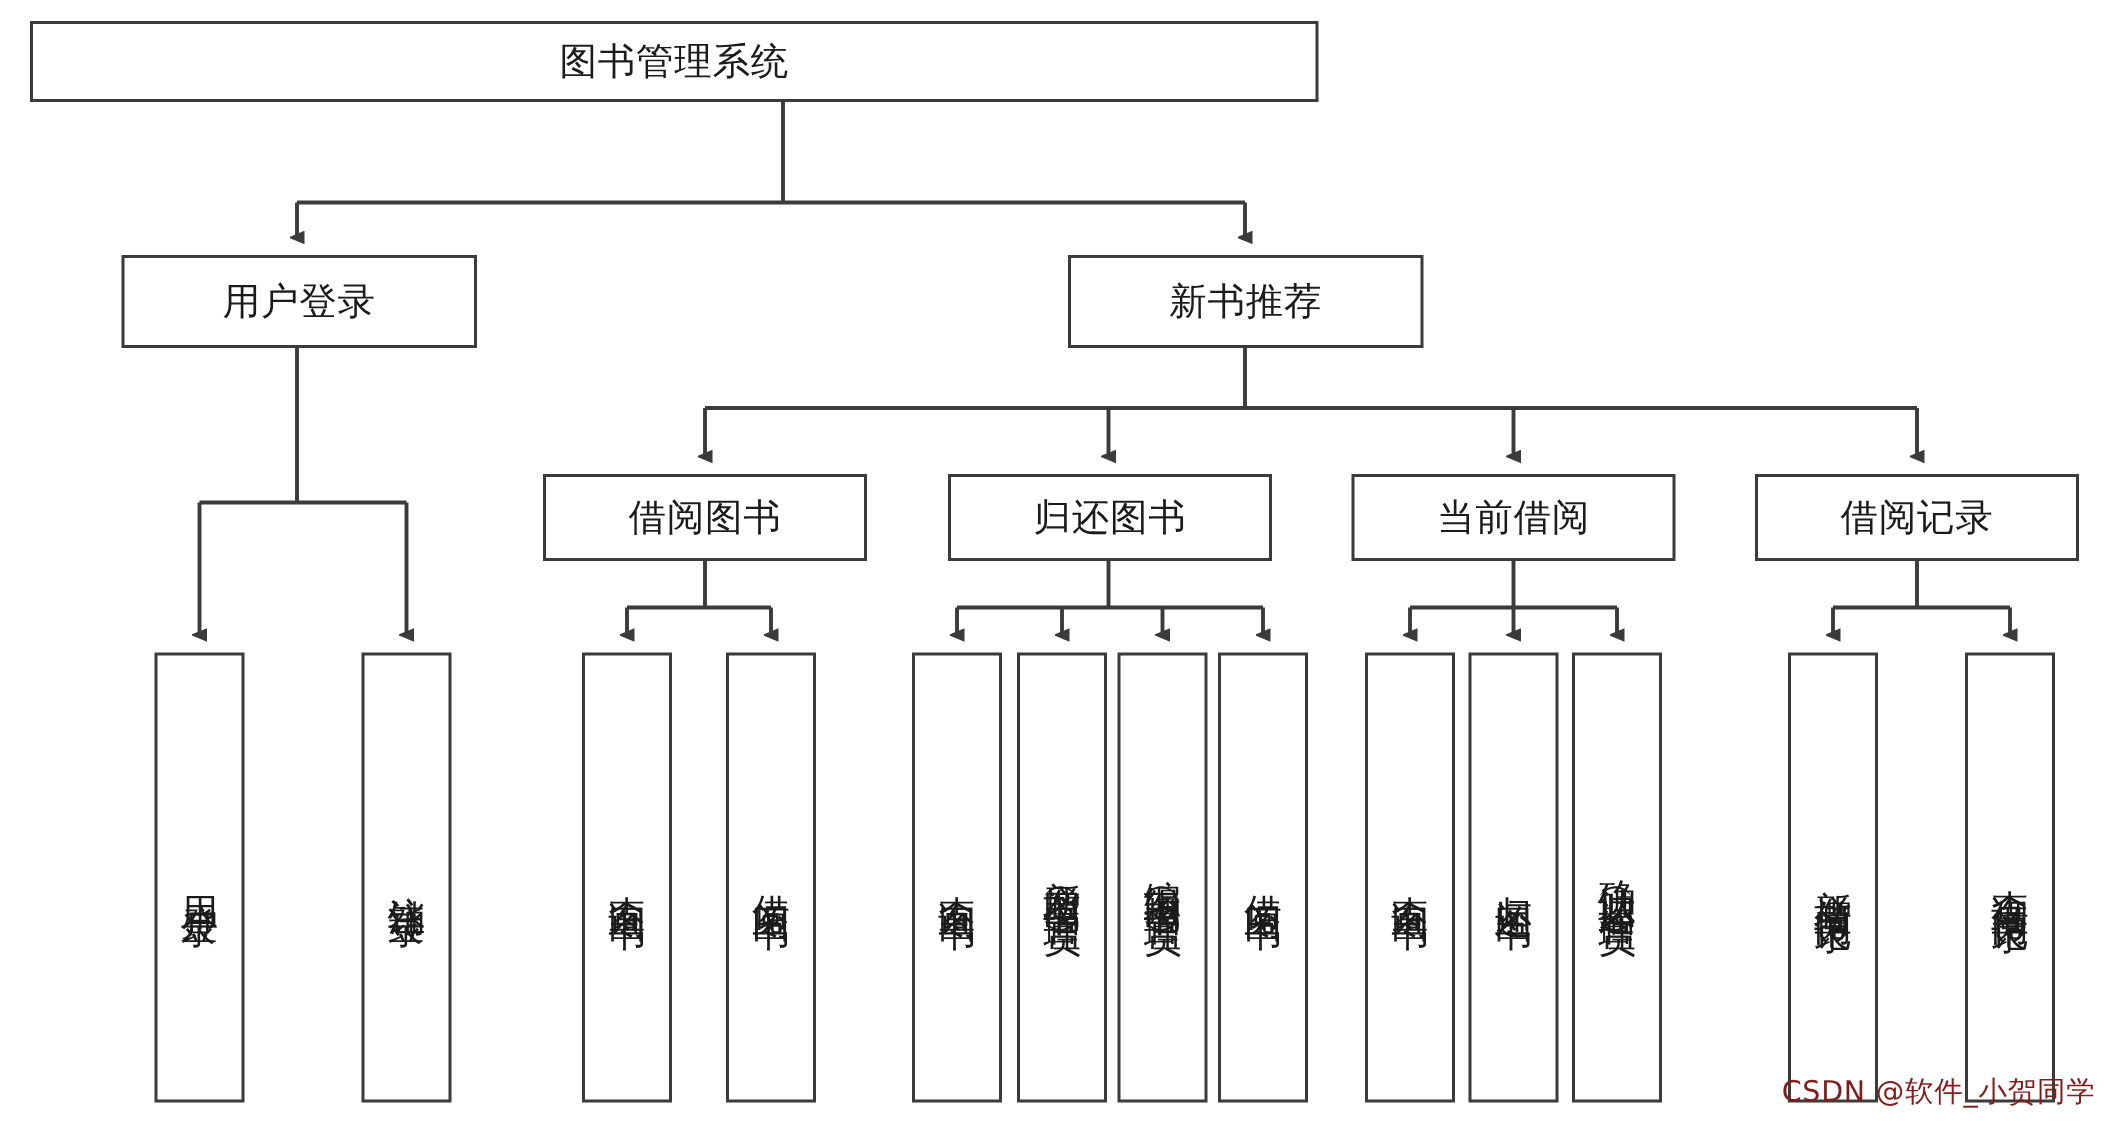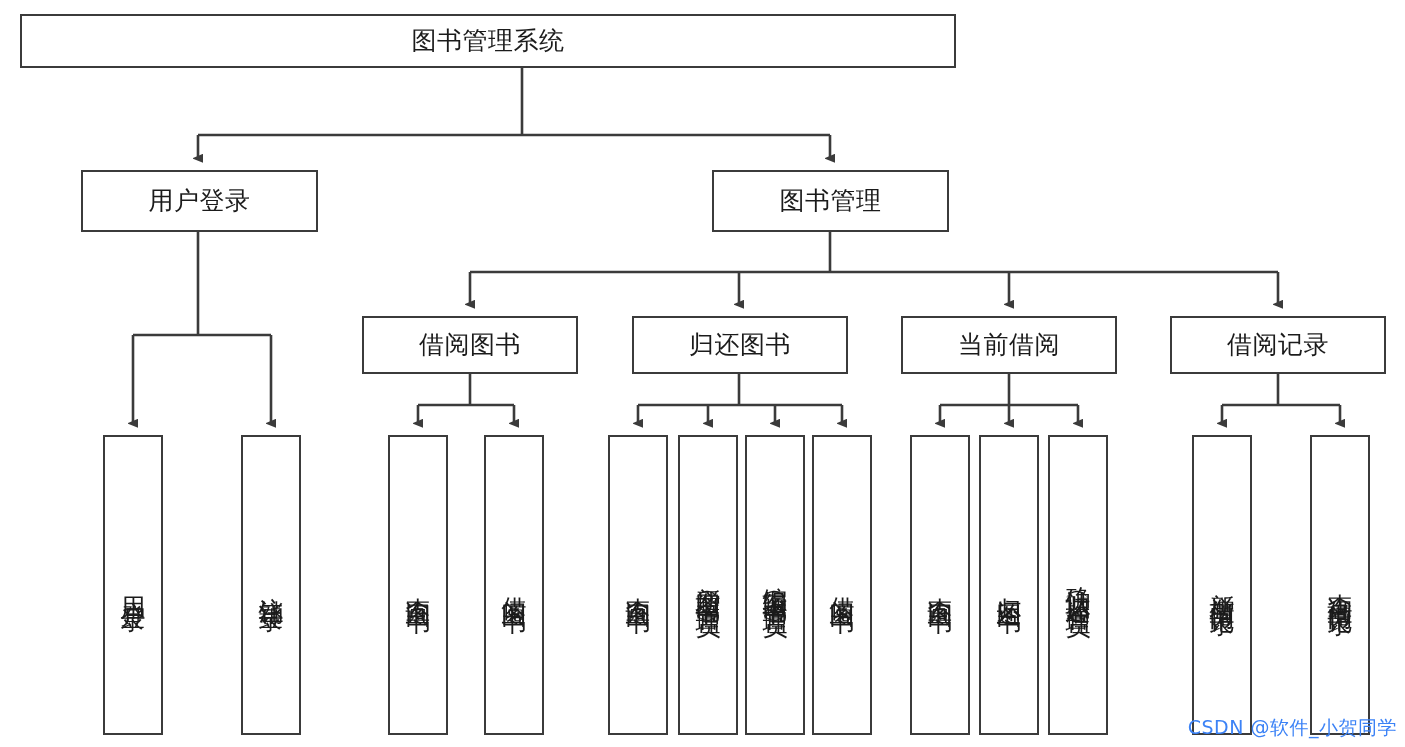--- a/index.html
+++ b/index.html
@@ -51,21 +51,21 @@
     text-orientation: upright;
     font-size: 25px;
     letter-spacing: 4px;
     line-height: 1;
   }
   .watermark {
     position: absolute;
     right: 8px;
     bottom: 6px;
     font-size: 19px;
-    color: #3b82f6;
+    color: #7f1d1d;
     letter-spacing: 0.5px;
     white-space: nowrap;
   }
 </style>
 </head>
 <body>
 
 <div id="canvas">
 
   <svg class="links" viewBox="0 0 1405 747">
@@ -111,29 +111,29 @@
       <path d="M1009,405 L1009,423" marker-end="url(#arrow)"></path>
       <path d="M1078,405 L1078,423" marker-end="url(#arrow)"></path>
 
       <path d="M1278,374 L1278,405"></path>
       <path d="M1222,405 L1340,405"></path>
       <path d="M1222,405 L1222,423" marker-end="url(#arrow)"></path>
       <path d="M1340,405 L1340,423" marker-end="url(#arrow)"></path>
     </g>
   </svg>
 
-  <div class="node horiz" style="left:20px; top:14px; width:936px; height:54px;">
+  <div class="node horiz" style="left:20px; top:14px; width:859px; height:54px;">
     <span class="label">图书管理系统</span>
   </div>
 
   <div class="node horiz" style="left:81px; top:170px; width:237px; height:62px;">
     <span class="label">用户登录</span>
   </div>
   <div class="node horiz" style="left:712px; top:170px; width:237px; height:62px;">
-    <span class="label">图书管理</span>
+    <span class="label">新书推荐</span>
   </div>
 
   <div class="node horiz" style="left:362px; top:316px; width:216px; height:58px;">
     <span class="label">借阅图书</span>
   </div>
   <div class="node horiz" style="left:632px; top:316px; width:216px; height:58px;">
     <span class="label">归还图书</span>
   </div>
   <div class="node horiz" style="left:901px; top:316px; width:216px; height:58px;">
     <span class="label">当前借阅</span>

